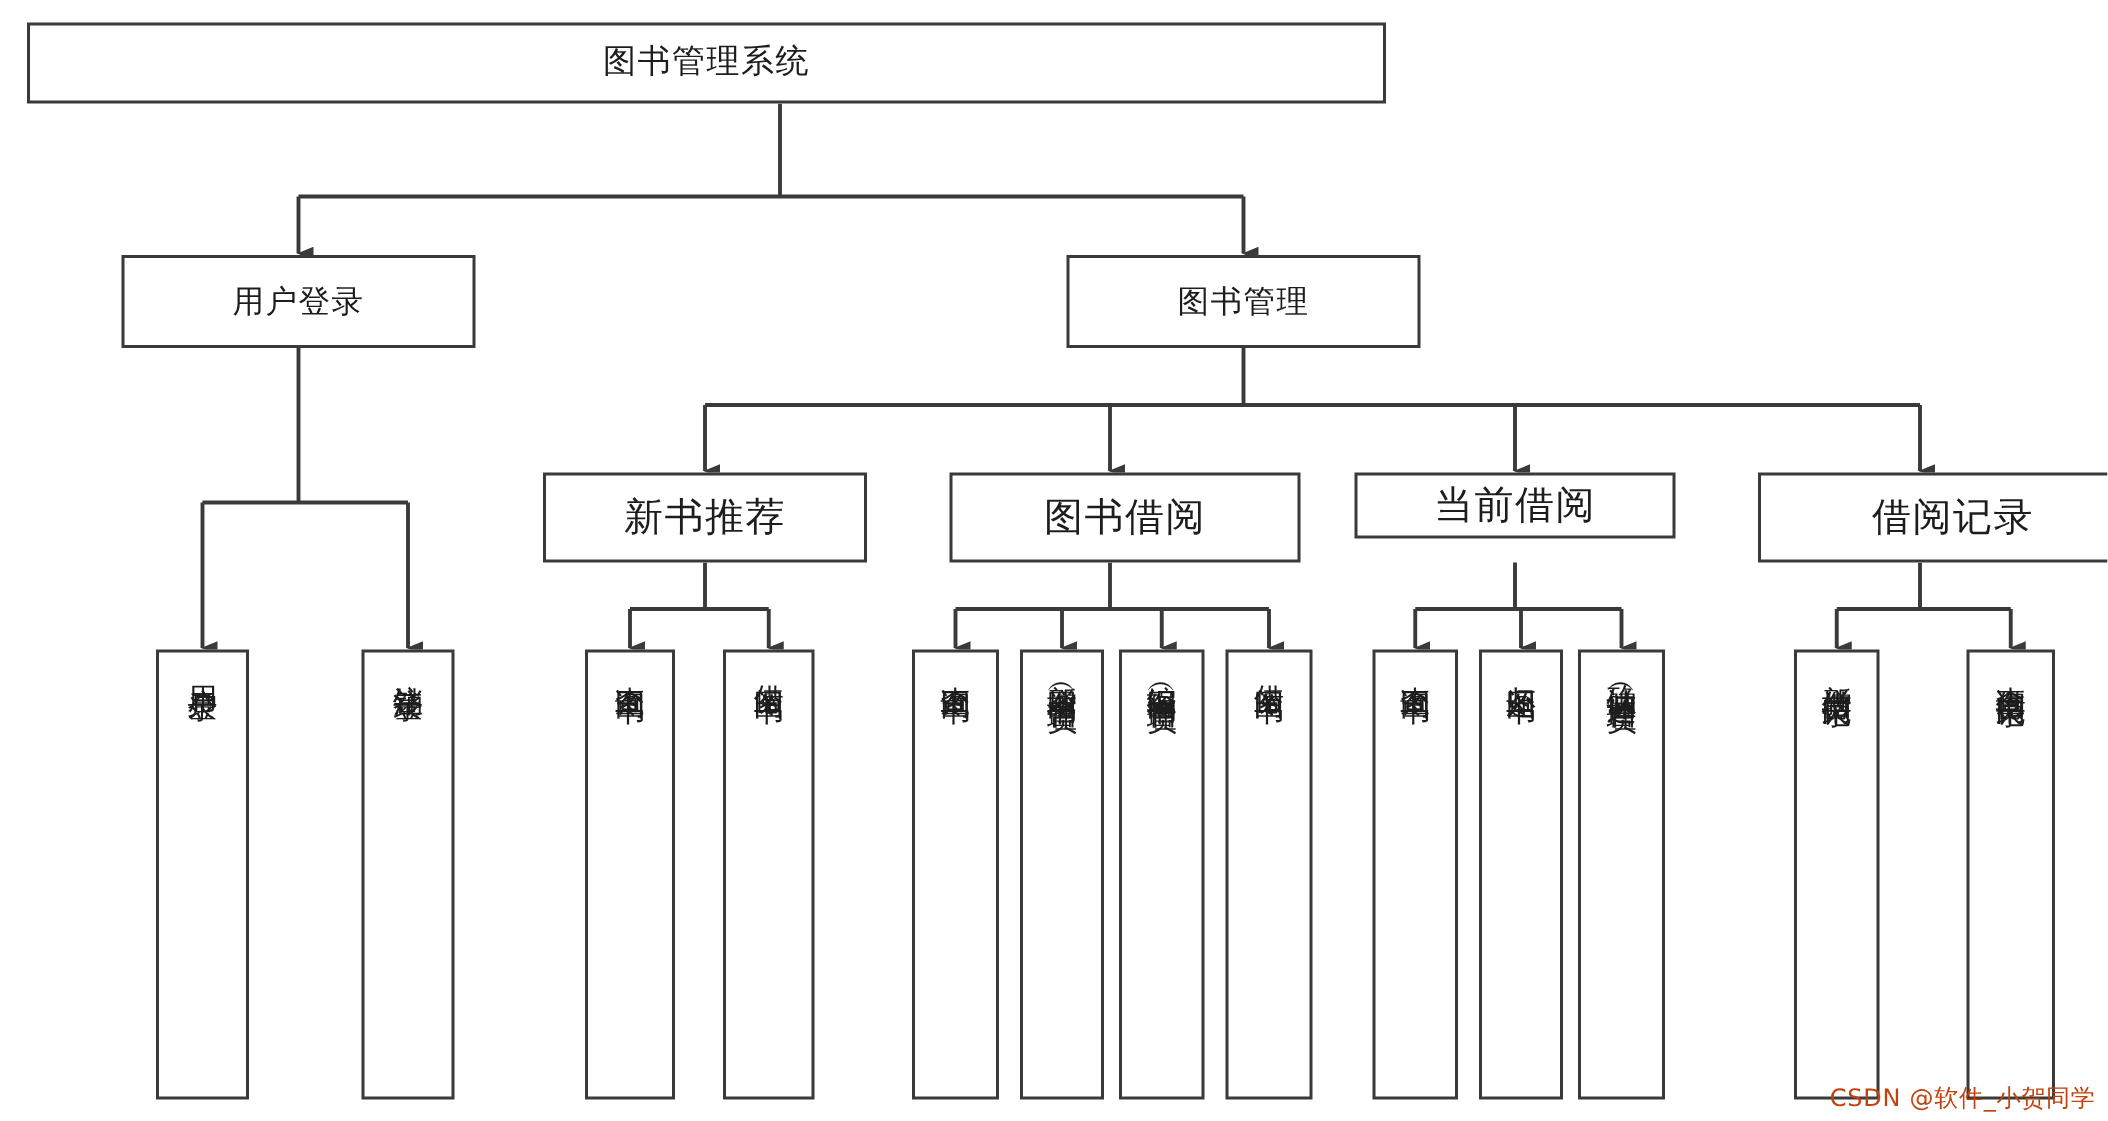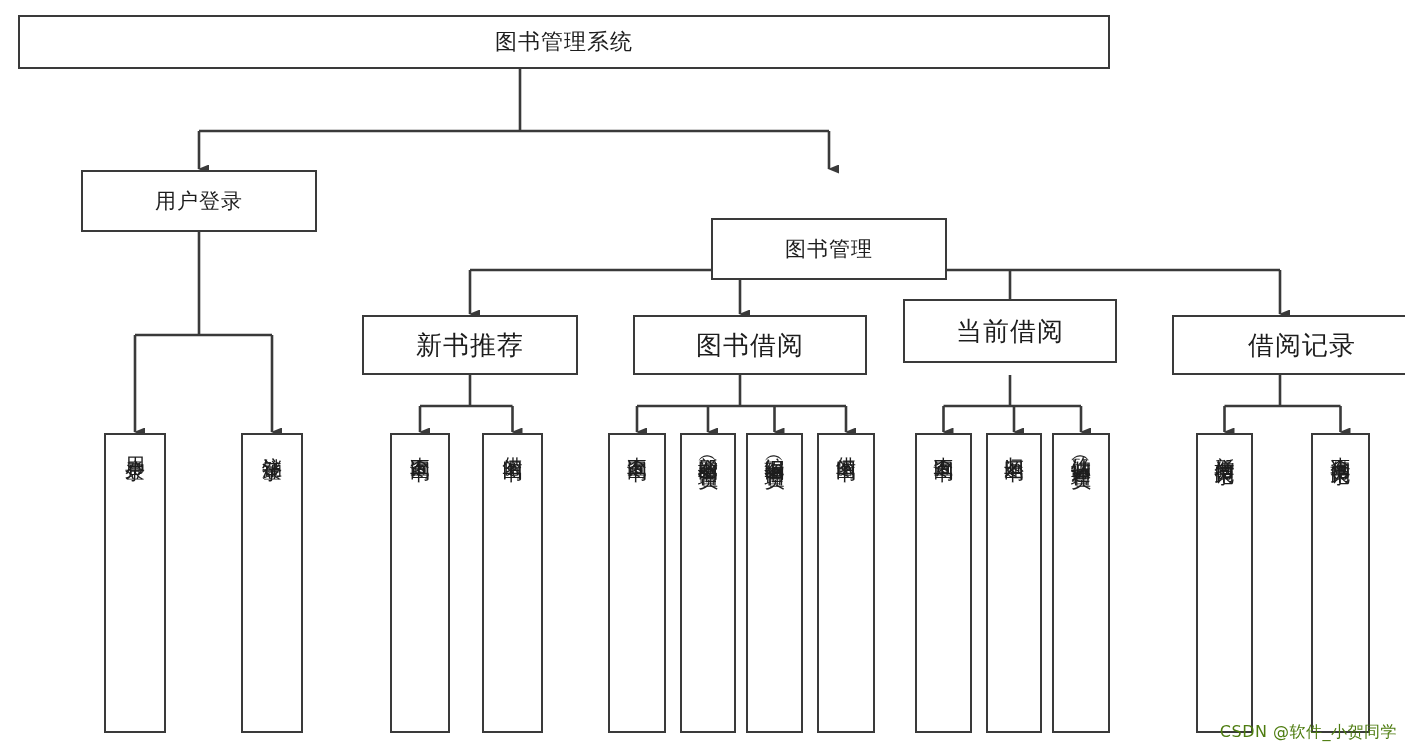--- a/index.html
+++ b/index.html
@@ -58,21 +58,21 @@
     padding-top: 6px;
   }
   .node.root .node-label { font-size: 22px; }
   .node.level2 .node-label { font-size: 21px; }
   .node.level3 .node-label { font-size: 26px; }
   #watermark {
     position: absolute;
     right: 8px;
     bottom: 4px;
     font-size: 16px;
-    color: #4d7c0f;
+    color: #c2410c;
     letter-spacing: 0.5px;
     white-space: nowrap;
     user-select: none;
   }
 </style>
 </head>
 <body>
 
 <div id="diagram-canvas">
 
@@ -113,36 +113,36 @@
         <line x1="1014" y1="406" x2="1014" y2="432" marker-end="url(#arrowhead)"></line>
         <line x1="1081" y1="406" x2="1081" y2="432" marker-end="url(#arrowhead)"></line>
         <line x1="1280" y1="375" x2="1280" y2="406"></line>
         <line x1="1224.5" y1="406" x2="1340.5" y2="406"></line>
         <line x1="1224.5" y1="406" x2="1224.5" y2="432" marker-end="url(#arrowhead)"></line>
         <line x1="1340.5" y1="406" x2="1340.5" y2="432" marker-end="url(#arrowhead)"></line>
       </g>
   </svg>
 
   <div id="node-group">
-      <div class="node root" style="left: 18px; top: 15px; width: 1092px; height: 54px;">
+      <div class="node root" style="left: 18px; top: 15px; width: 906px; height: 54px;">
         <span class="node-label">图书管理系统</span>
       </div>
       <div class="node level2" style="left: 81px; top: 170px; width: 236px; height: 62px;">
         <span class="node-label">用户登录</span>
       </div>
-      <div class="node level2" style="left: 711px; top: 170px; width: 236px; height: 62px; margin-top: 48px;">
+      <div class="node level2" style="left: 711px; top: 170px; width: 236px; height: 62px;">
         <span class="node-label">图书管理</span>
       </div>
       <div class="node level3" style="left: 362px; top: 315px; width: 216px; height: 60px;">
         <span class="node-label">新书推荐</span>
       </div>
       <div class="node level3" style="left: 633px; top: 315px; width: 234px; height: 60px;">
         <span class="node-label">图书借阅</span>
       </div>
-      <div class="node level3" style="left: 903px; top: 299px; width: 214px; height: 64px;">
+      <div class="node level3" style="left: 903px; top: 315px; width: 214px; height: 44px;">
         <span class="node-label">当前借阅</span>
       </div>
       <div class="node level3" style="left: 1172px; top: 315px; width: 260px; height: 60px; align-items: center;">
         <span class="node-label">借阅记录</span>
       </div>
       <div class="node level4 vertical" style="left: 104px; top: 433px; width: 62px; height: 300px;">
         <span class="node-label">用户登录</span>
       </div>
       <div class="node level4 vertical" style="left: 241px; top: 433px; width: 62px; height: 300px;">
         <span class="node-label">注销登录</span>

